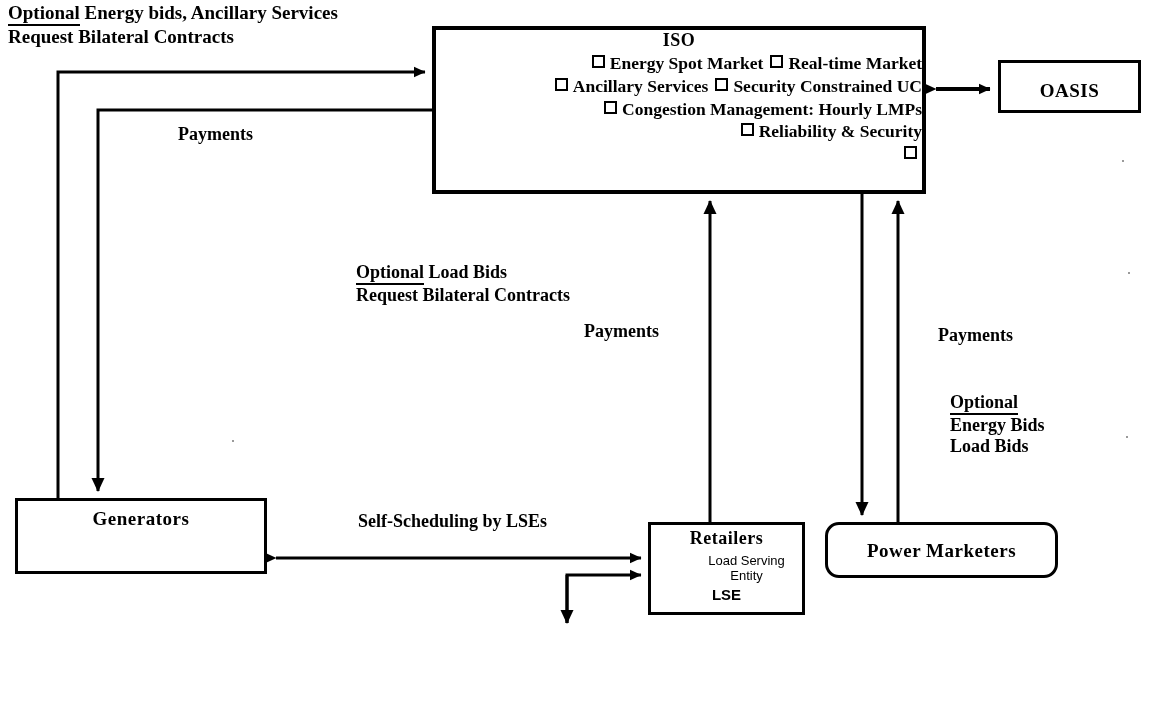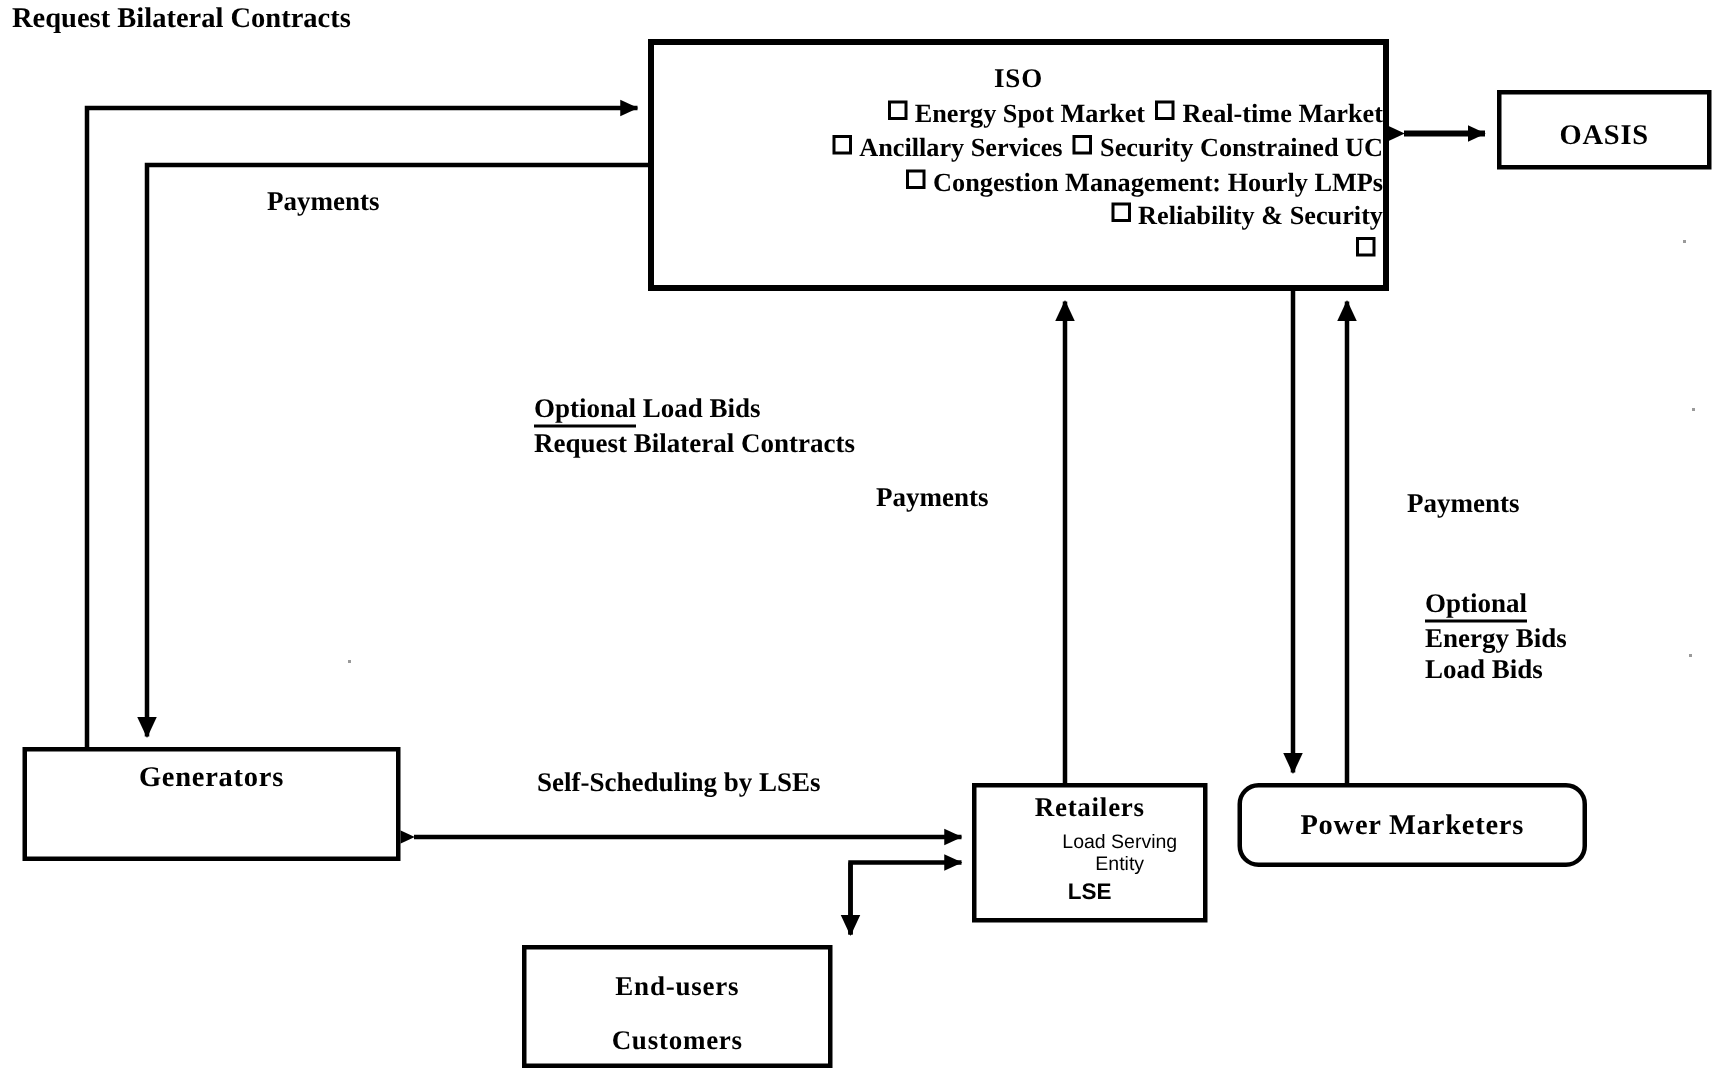--- a/index.html
+++ b/index.html
@@ -55,21 +55,21 @@
   #iso-box {
     left: 432px; top: 26px;
     width: 494px; height: 168px;
     border-width: 4px;
     text-align: left;
   }
   #iso-box .box-title {
     display: block;
     text-align: center;
     font-size: 18px;
-    margin-top: 12px;
+    margin-top: 0;
     margin-bottom: 1px;
   }
   .iso-list {
     margin: 0; padding: 0 0 0 6px;
     list-style: none;
     text-align: right;
   }
   .iso-row {
     font-size: 17.5px;
     font-weight: bold;
@@ -230,26 +230,23 @@
   <div class="box" id="retailers-box">
     <span class="box-title">Retailers</span>
     <span class="retailer-sub">Load Serving Entity</span>
     <span class="retailer-abbr">LSE</span>
   </div>
 
   <div class="box" id="marketers-box">
     <span class="box-title">Power Marketers</span>
   </div>
 
-  <div class="box" id="endusers-box">
-    <span class="box-title">End-users</span>
-    <span class="box-title">Customers</span>
-  </div>
 
   <div class="lbl" id="lbl-topleft">
+    <div><span class="ul">Optional</span><span> Energy bids, Ancillary Services</span></div>
     <div>Request Bilateral Contracts</div>
   </div>
 
   <div class="lbl" id="lbl-payments-left">Payments</div>
 
   <div class="lbl" id="lbl-loadbids">
     <div><span class="ul">Optional</span><span>  Load Bids</span></div>
     <div>Request Bilateral Contracts</div>
   </div>
 

